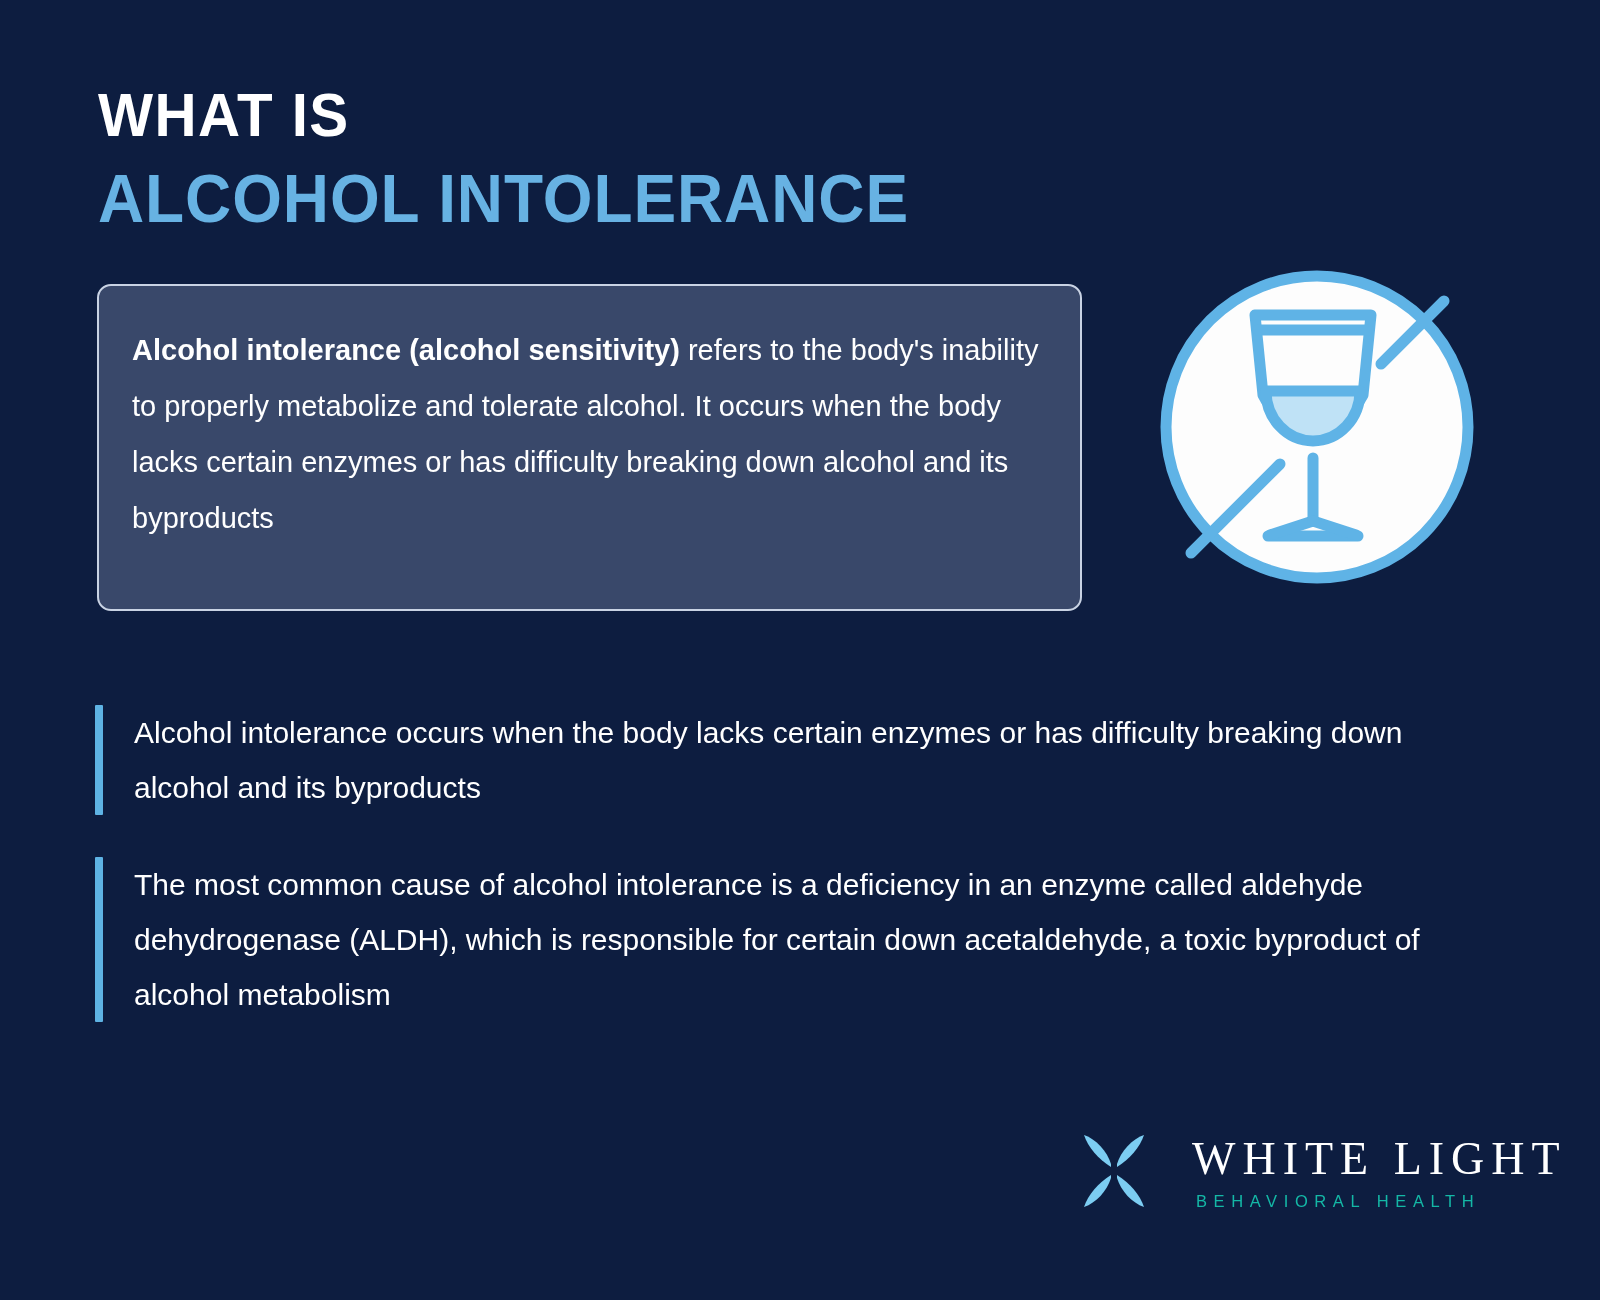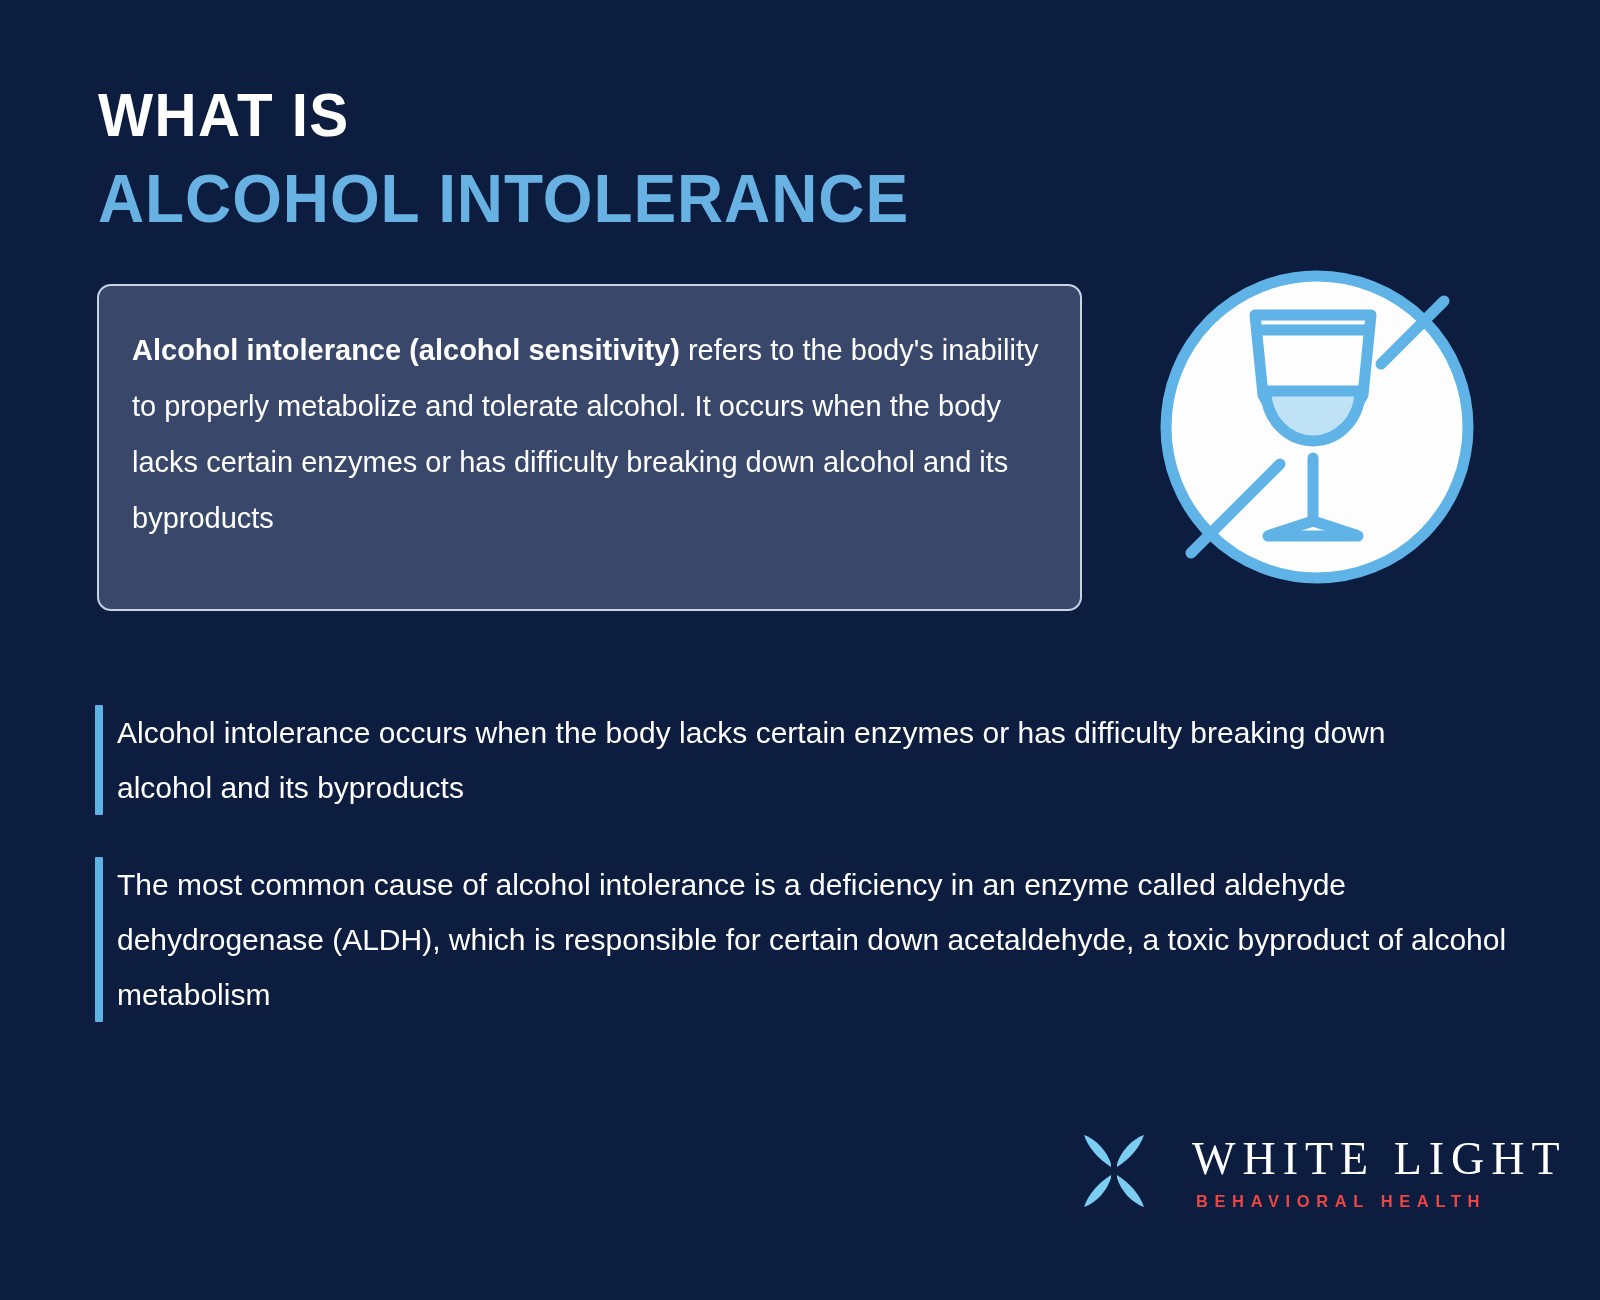--- a/index.html
+++ b/index.html
@@ -95,21 +95,21 @@
     width: 8px;
     flex: 0 0 8px;
     background: #5eb3e4;
     border-radius: 1px;
   }
   .bullet-text {
     color: #ffffff;
     font-family: "Liberation Sans", sans-serif;
     font-size: 30px;
     line-height: 55px;
-    padding-left: 14px;
+    padding-left: 31px;
     margin: 0;
   }
 
   
   #brand-logo {
     position: absolute;
     left: 1050px;
     top: 1103px;
     width: 470px;
     height: 135px;
@@ -130,25 +130,25 @@
     font-family: "Liberation Serif", serif;
     font-size: 46px;
     line-height: 50px;
     letter-spacing: 7px;
     color: #ffffff;
     margin: 0;
     white-space: nowrap;
   }
   .brand-tagline {
     font-family: "Liberation Sans", sans-serif;
-    font-weight: bold;
+    font-weight: normal;
     font-size: 16.5px;
     line-height: 22px;
     letter-spacing: 6.6px;
-    color: #ef4444;
+    color: #14b8a6;
     margin: 6px 0 0 4px;
     white-space: nowrap;
   }
 </style>
 </head>
 <body>
 
 <div id="heading-block">
   <div class="head-line-1">WHAT IS</div>
   <div class="head-line-2">ALCOHOL INTOLERANCE</div>

